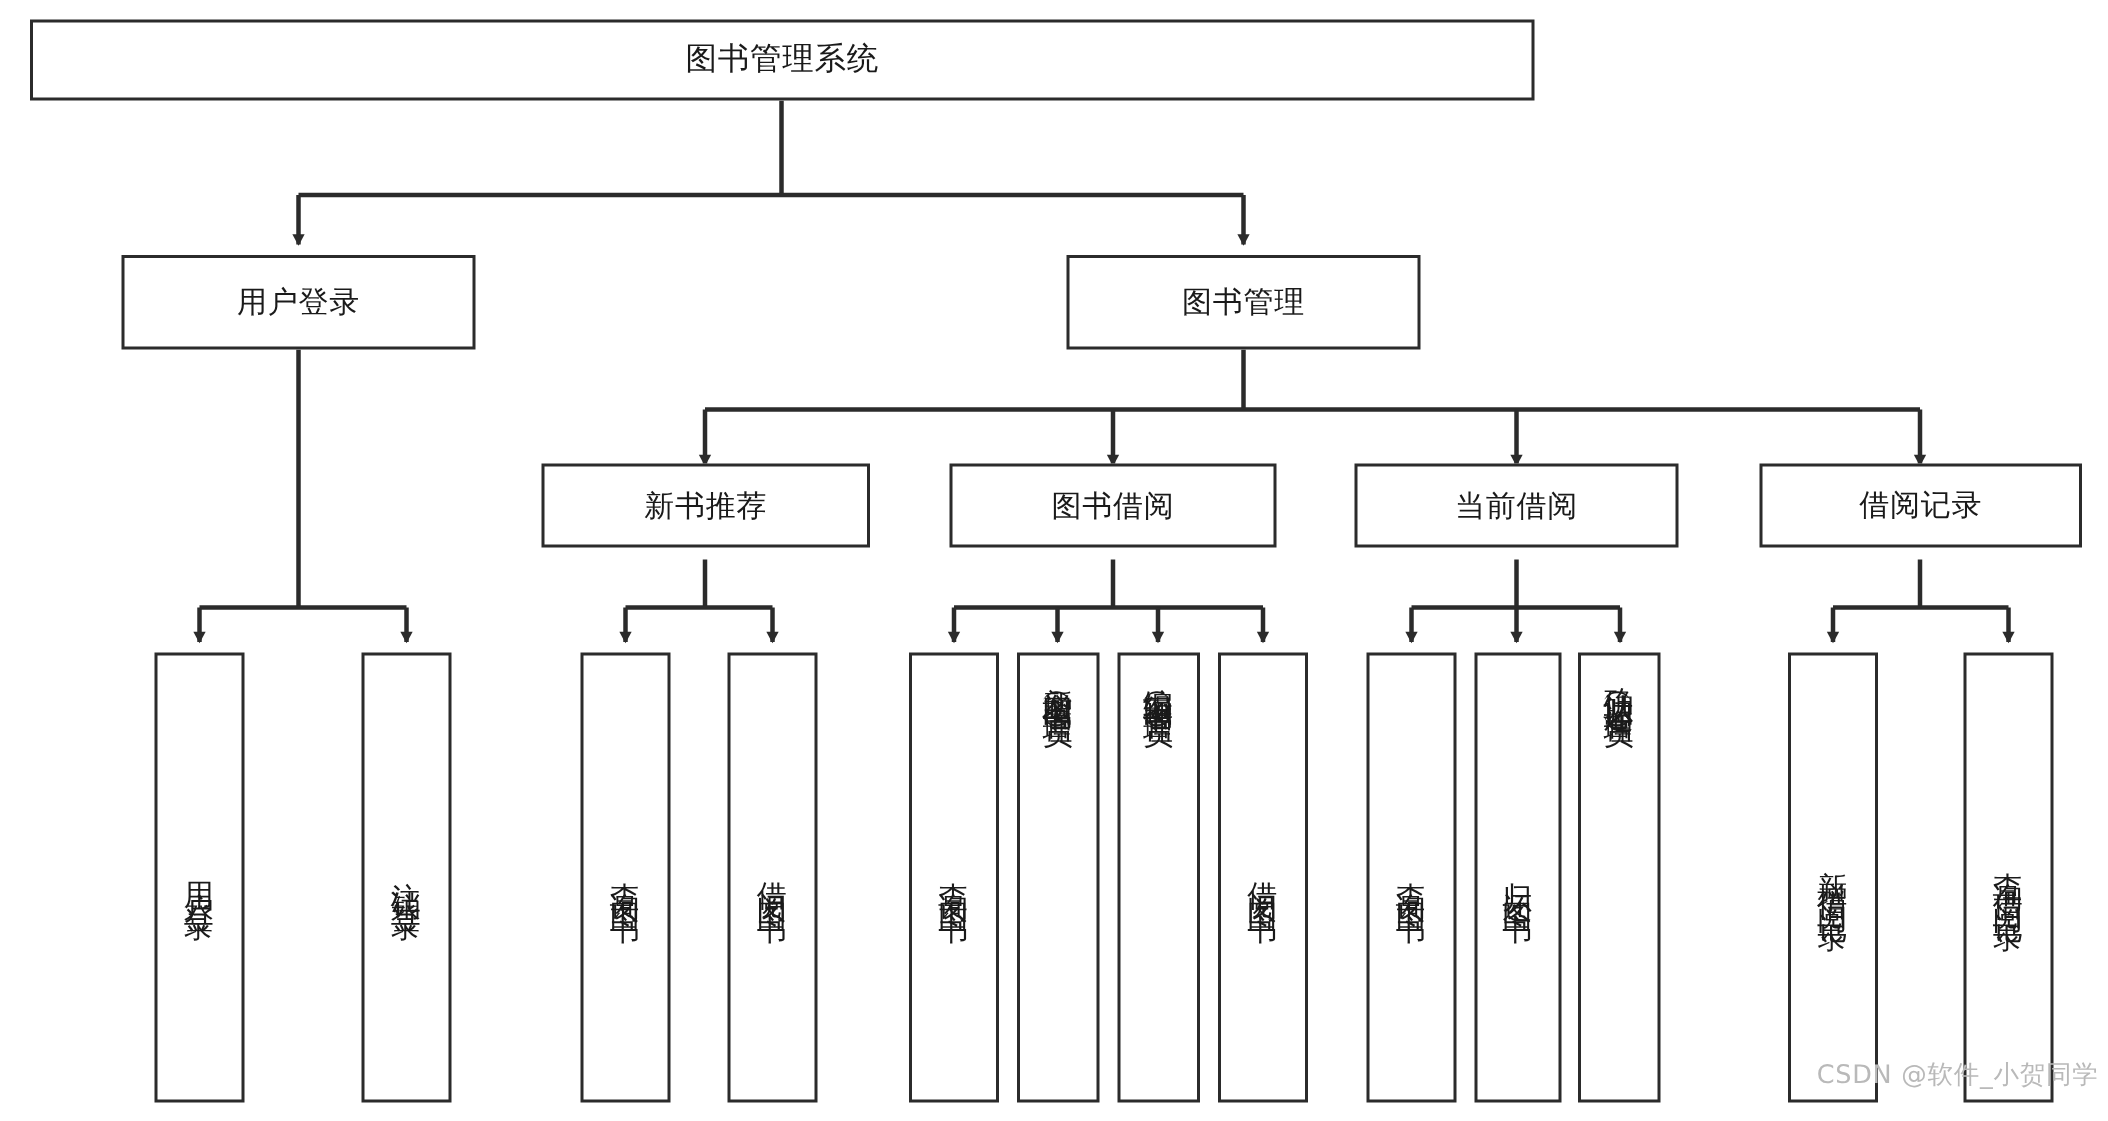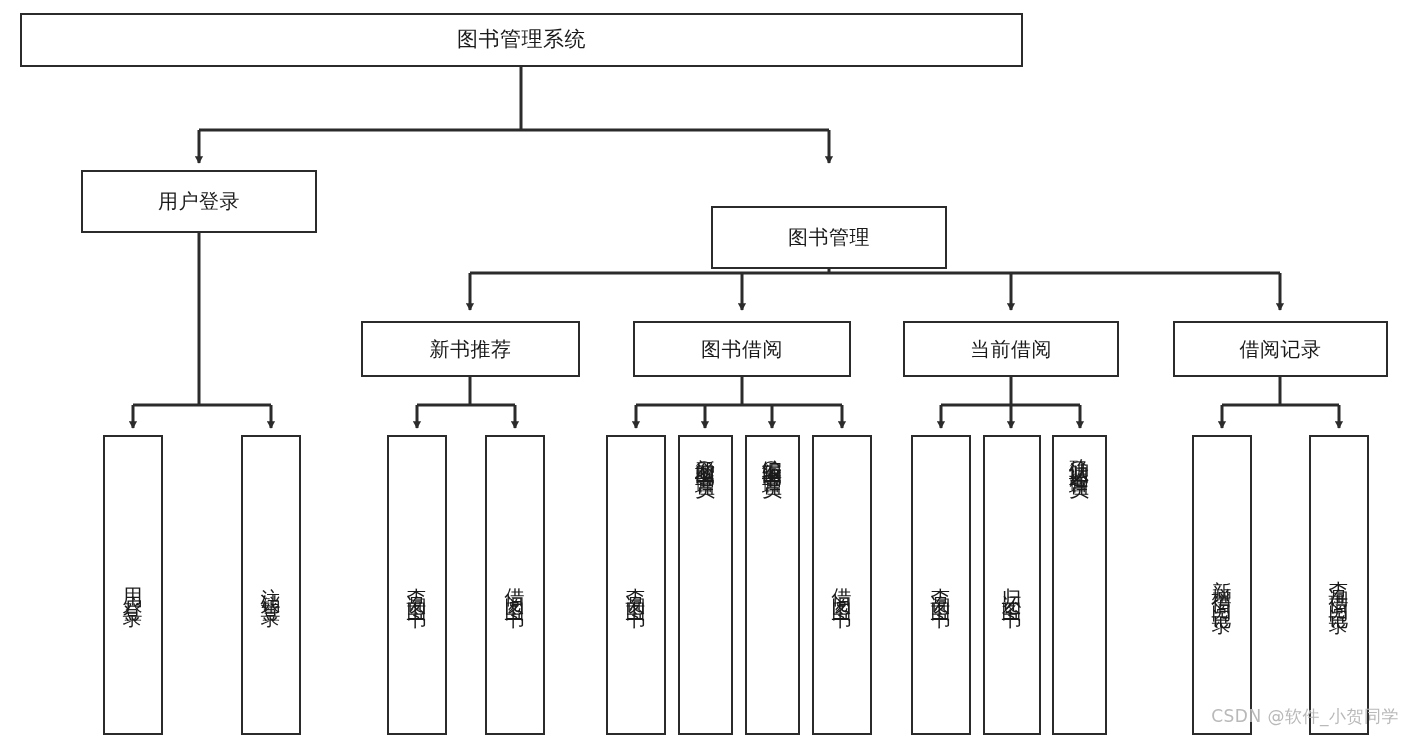--- a/index.html
+++ b/index.html
@@ -52,24 +52,24 @@
     height: 54px;
     font-size: 21px;
   }
   
   .node.lvl2 {
     top: 170px;
     height: 63px;
     font-size: 20px;
   }
   .node.lvl2.n-user-login  { left: 81px;  width: 236px; }
-  .node.lvl2.n-book-manage { left: 711px; width: 236px; margin-top: 36px; }
+  .node.lvl2.n-book-manage { left: 711px; width: 236px; }
   
   .node.lvl3 {
-    top: 321px;
+    top: 309px;
     height: 56px;
     font-size: 20px;
   }
   .node.lvl3.n-newbook  { left: 361px;  width: 219px; }
   .node.lvl3.n-borrow   { left: 633px;  width: 218px; }
   .node.lvl3.n-current  { left: 903px;  width: 216px; }
   .node.lvl3.n-records  { left: 1173px; width: 215px; font-family: Liberation Serif, serif; }
   
   .node.leaf {
     top: 435px;

